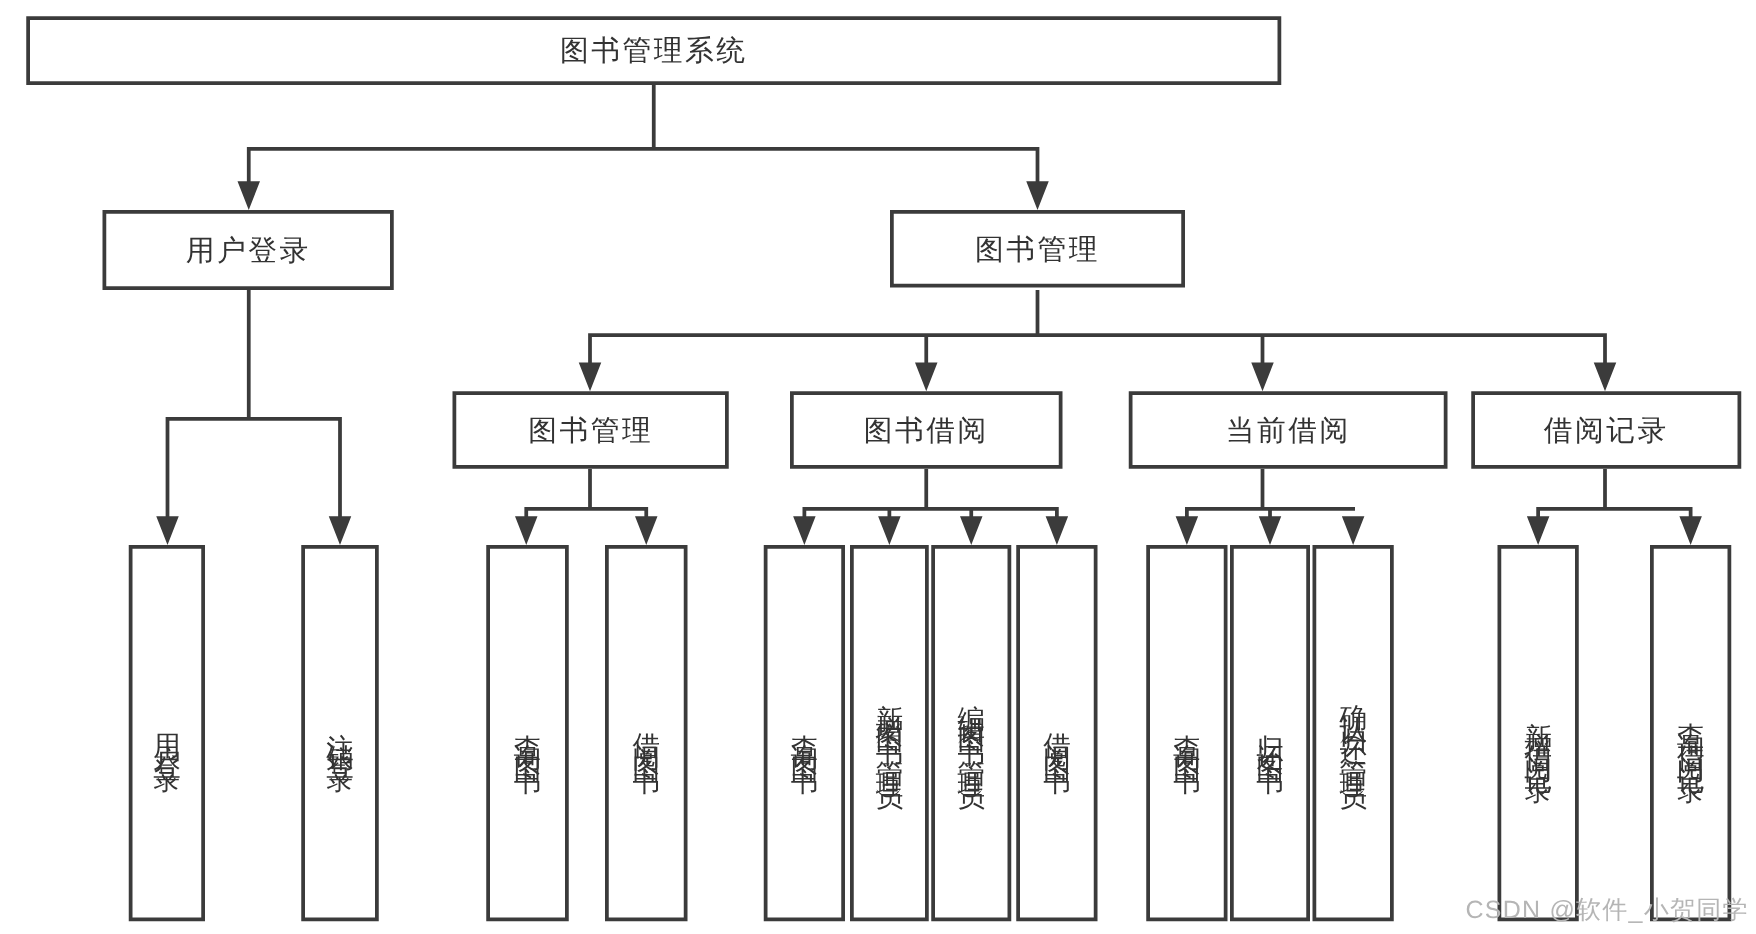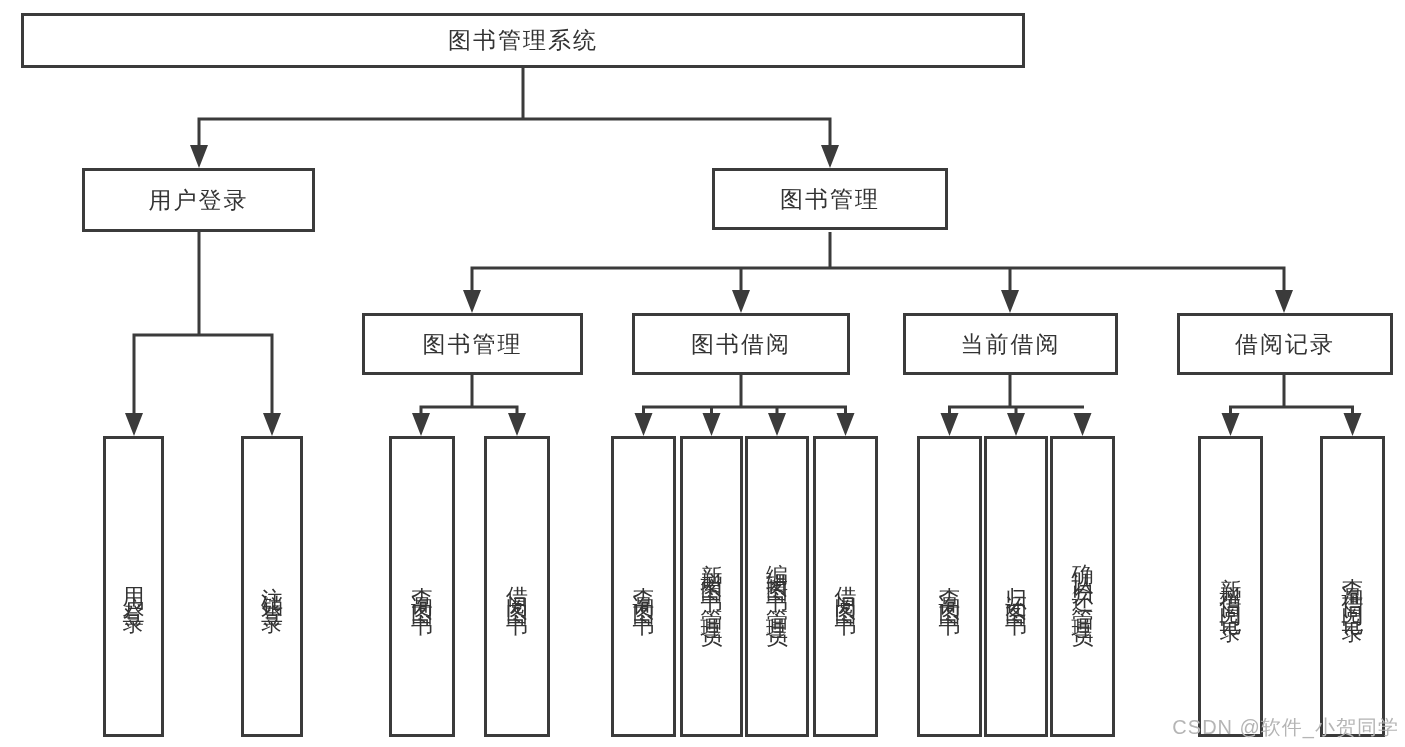--- a/index.html
+++ b/index.html
@@ -42,21 +42,21 @@
     font-size: 22px;
     letter-spacing: 9px;
     line-height: 1;
     white-space: nowrap;
   }
   .root-node   { left: 21px;   top: 13px;  width: 1004px; height: 55px; }
   .n-userlogin { left: 82px;   top: 168px; width: 233px;  height: 64px; }
   .n-bookmgmt  { left: 712px;  top: 168px; width: 236px;  height: 62px; }
   .g0 { left: 362px;  top: 313px; width: 221px; height: 62px; }
   .g1 { left: 632px;  top: 313px; width: 218px; height: 62px; font-family: Liberation Mono, monospace; }
-  .g2 { left: 903px;  top: 313px; width: 215px; height: 62px; }
+  .g2 { left: 903px;  top: 313px; width: 255px; height: 62px; }
   .g3 { left: 1177px; top: 313px; width: 216px; height: 62px; }
   .leaf { top: 436px; height: 301px; }
   .L0  { left: 103px;  width: 61px; }
   .L1  { left: 241px;  width: 62px; }
   .L2  { left: 389px;  width: 66px; }
   .L3  { left: 484px;  width: 66px; }
   .L4  { left: 611px;  width: 65px; }
   .L5  { left: 680px;  width: 63px; }
   .L6  { left: 745px;  width: 64px; }
   .L7  { left: 813px;  width: 65px; }

